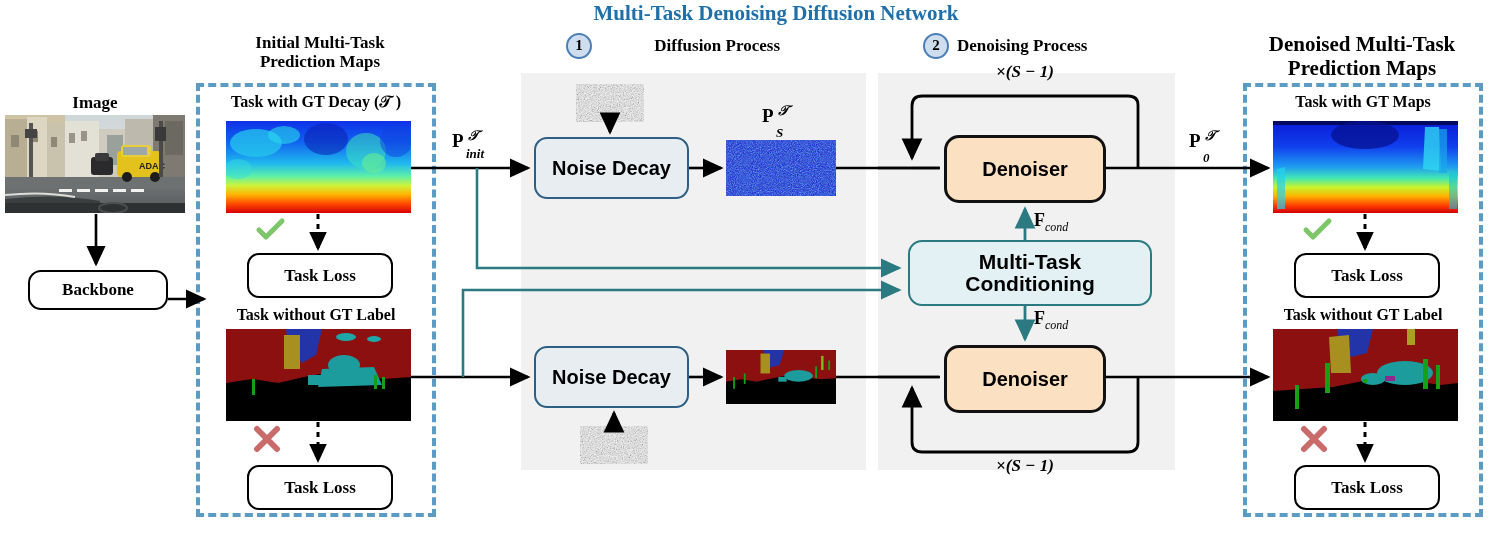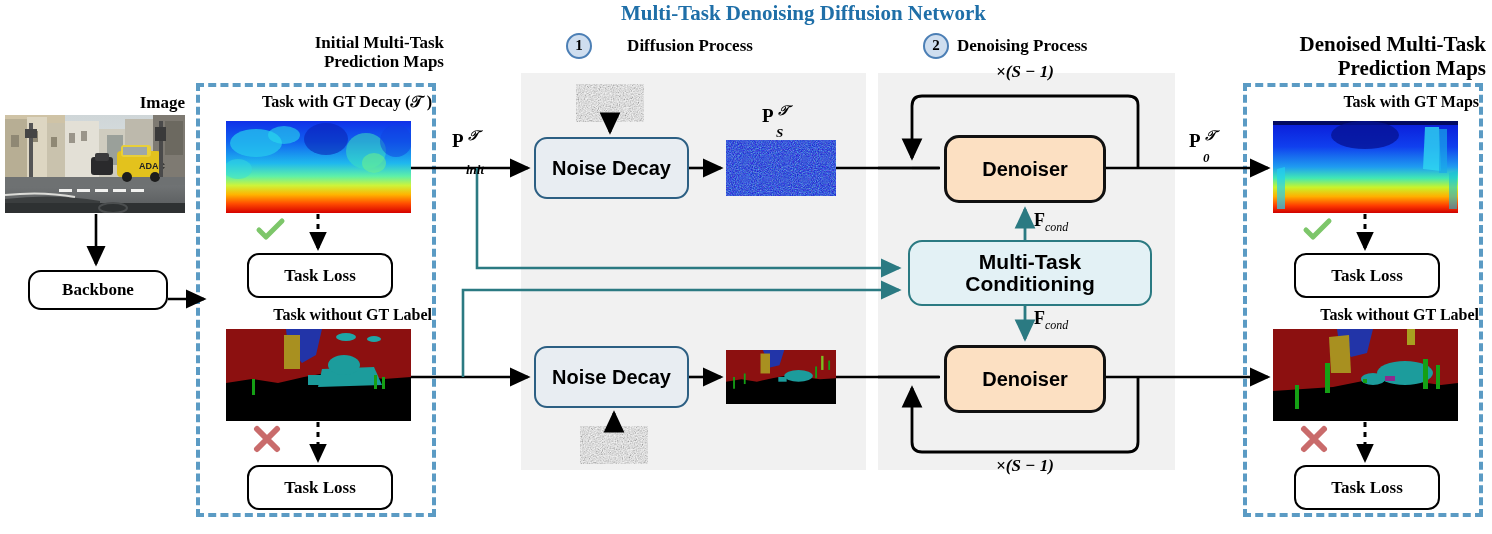--- a/index.html
+++ b/index.html
@@ -1,19 +1,19 @@
 <!DOCTYPE html>
 <html><head>
 <meta charset="utf-8">
 <style>
   html,body{margin:0;padding:0;background:#fff;}
   body{width:1492px;height:534px;position:relative;overflow:hidden;
        font-family:"Liberation Serif",serif;color:#000;}
   .abs{position:absolute;}
-  .lbl{font-family:"Liberation Serif",serif;font-weight:bold;text-align:right;line-height:1.12;}
+  .lbl{font-family:"Liberation Serif",serif;font-weight:bold;text-align:center;line-height:1.12;}
   .sans{font-family:"Liberation Sans",sans-serif;font-weight:bold;}
   svg{position:absolute;left:0;top:0;overflow:visible;}
   .boxtxt{display:flex;align-items:center;justify-content:center;
           width:100%;height:100%;text-align:center;line-height:1.05;}
   .rbox{position:absolute;box-sizing:border-box;}
   .math{font-family:"Liberation Serif",serif;}
   .it{font-style:italic;font-weight:bold;}
   sup.t{font-size:.72em;vertical-align:super;font-style:italic;}
   sub.t{font-size:.70em;vertical-align:sub;font-style:italic;}
 </style>
@@ -22,21 +22,21 @@
 
 <div class="abs" style="left:521px;top:73px;width:345px;height:397px;background:#F1F1F1;"></div>
 <div class="abs" style="left:878px;top:73px;width:297px;height:397px;background:#F1F1F1;"></div>
 
 <div class="abs lbl" style="left:566px;top:2px;width:420px;font-size:21px;color:#1F6FA8;">Multi-Task Denoising Diffusion Network</div>
 
 <div class="abs" style="left:566px;top:33px;width:26px;height:26px;border-radius:50%;
             background:#CFDEEF;border:2px solid #4C7FB5;box-sizing:border-box;">
   <div class="boxtxt lbl" style="font-size:15px;">1</div>
 </div>
-<div class="abs lbl" style="left:600px;top:36px;width:180px;text-align:center;font-size:17px;">Diffusion Process</div>
+<div class="abs lbl" style="left:600px;top:36px;width:180px;text-align:right;font-size:17px;">Diffusion Process</div>
 
 <div class="abs" style="left:923px;top:33px;width:26px;height:26px;border-radius:50%;
             background:#CFDEEF;border:2px solid #4C7FB5;box-sizing:border-box;">
   <div class="boxtxt lbl" style="font-size:15px;">2</div>
 </div>
 <div class="abs lbl" style="left:957px;top:36px;width:200px;text-align:left;font-size:17px;">Denoising Process</div>
 
 <div class="abs lbl" style="left:5px;top:93px;width:180px;font-size:17px;">Image</div>
 
 <div class="abs" style="left:5px;top:115px;width:180px;height:98px;overflow:hidden;">
@@ -394,21 +394,21 @@
   <path d="M477 168 L477 268 L899 268" stroke="#2B7A82" stroke-width="2.6" fill="none" marker-end="url(#art)"></path>
   <path d="M463 377 L463 290 L899 290" stroke="#2B7A82" stroke-width="2.6" fill="none" marker-end="url(#art)"></path>
 
   <line x1="1025" y1="240" x2="1025" y2="209" stroke="#2B7A82" stroke-width="2.8" marker-end="url(#art)"></line>
   <line x1="1025" y1="306" x2="1025" y2="339" stroke="#2B7A82" stroke-width="2.8" marker-end="url(#art)"></line>
 </svg>
 
 <div class="abs math" style="left:452px;top:128px;font-size:19px;font-weight:bold;">
   <span>P</span><span class="it" style="position:relative;">
      <sup class="t">𝒯</sup>
-  </span><span style="position:absolute;left:14px;top:24px;text-decoration:underline;">
+  </span><span style="position:absolute;left:14px;top:8px;text-decoration:underline;">
      <sub class="t" style="font-size:13px;">init</sub></span>
 </div>
 
 <div class="abs math" style="left:762px;top:103px;font-size:19px;font-weight:bold;">
   <span>P</span><span class="it">
      <sup class="t">𝒯</sup>
   </span><span style="position:absolute;left:14px;top:12px;">
      <sub class="t" style="font-size:13px;">S</sub></span>
 </div>
 

